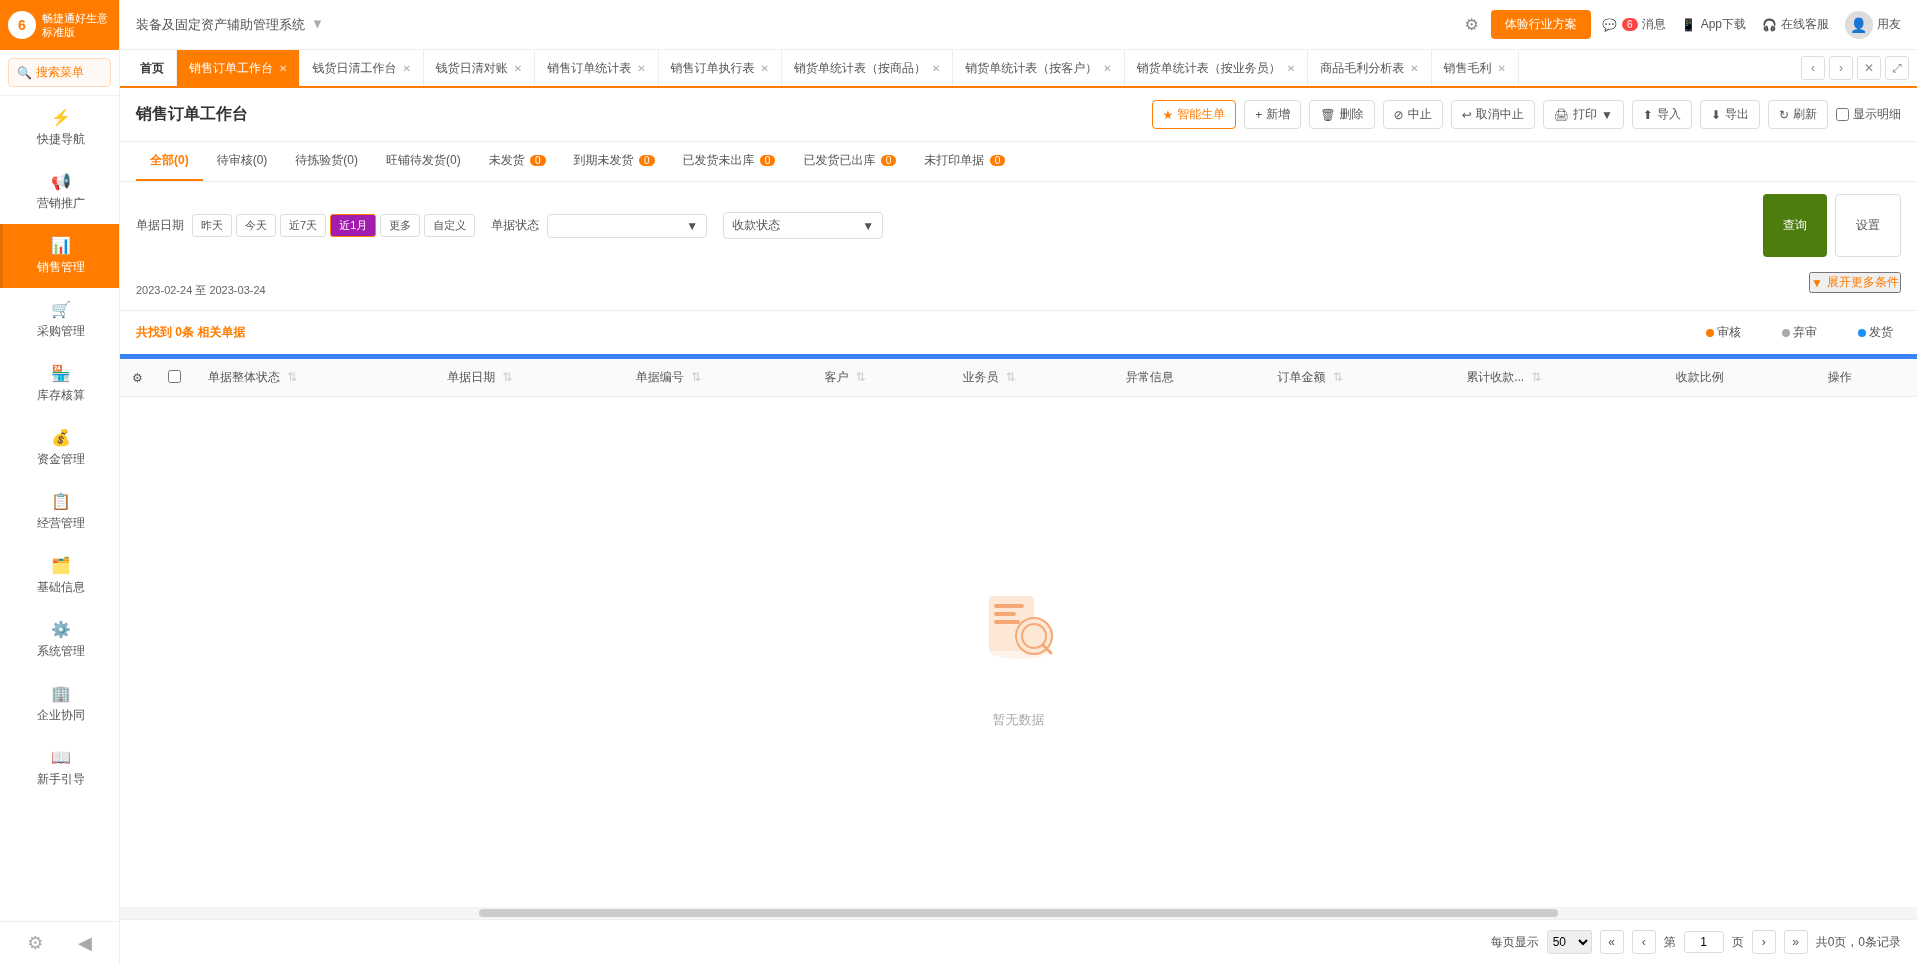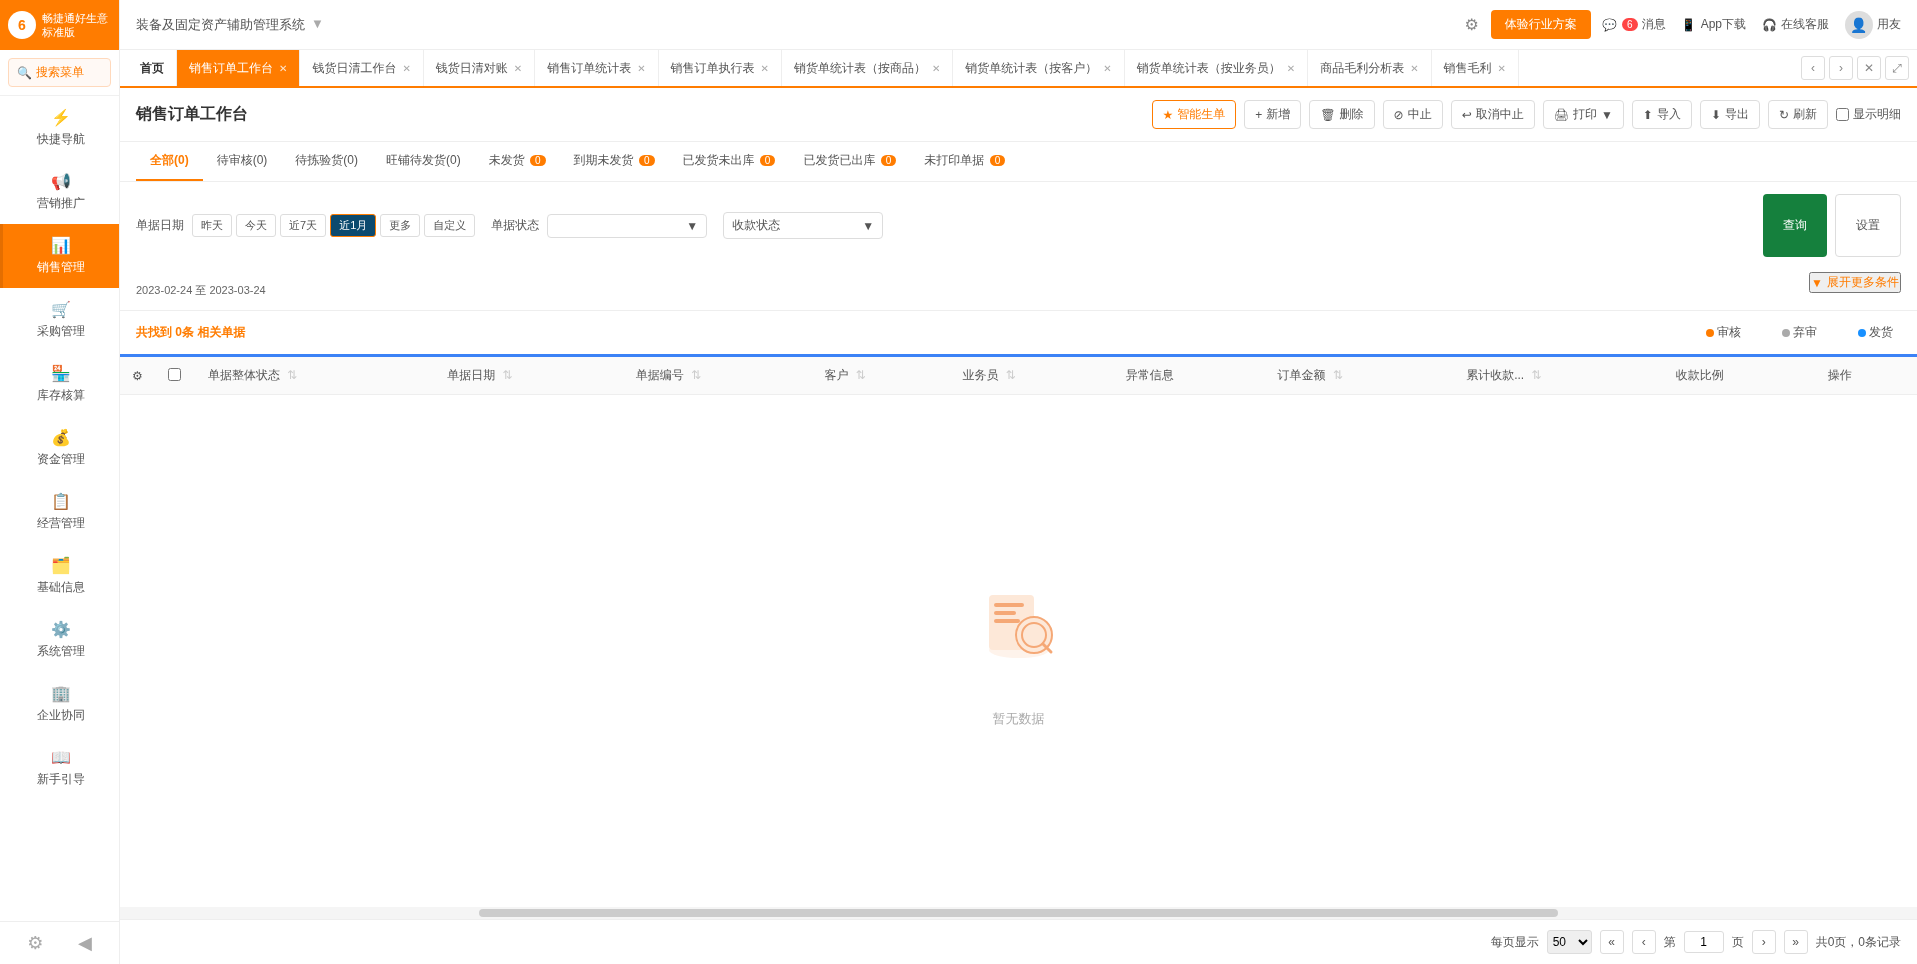--- a/index.html
+++ b/index.html
@@ -60,31 +60,31 @@
     .filter-tab.active { color: #ff7c00; border-bottom-color: #ff7c00; font-weight: bold; }
     .filter-tab .count-badge { background: #ff7c00; color: #fff; border-radius: 10px; padding: 0 5px; font-size: 10px; margin-left: 2px; }
 
     
     .search-bar { background: #fff; padding: 12px 16px; display: flex; align-items: center; gap: 16px; flex-wrap: wrap; border-bottom: 1px solid #eee; flex-shrink: 0; }
     .search-row { display: flex; align-items: center; gap: 16px; width: 100%; }
     .search-field { display: flex; align-items: center; gap: 8px; }
     .search-label { color: #555; font-size: 12px; white-space: nowrap; }
     .date-quick { display: flex; gap: 4px; }
     .date-quick-btn { padding: 3px 8px; border: 1px solid #ddd; border-radius: 3px; color: #555; font-size: 11px; cursor: pointer; background: #fff; }
-    .date-quick-btn.active { background: #0c4a6e; color: #fff; border-color: #ff7c00; }
+    .date-quick-btn.active { background: #a21caf; color: #fff; border-color: #ff7c00; }
     .date-range { color: #666; font-size: 11px; margin-top: 16px; }
     .search-select { border: 1px solid #ddd; border-radius: 4px; padding: 4px 8px; font-size: 12px; color: #555; min-width: 120px; cursor: pointer; display: flex; align-items: center; justify-content: space-between; }
     .expand-btn { color: #ff7c00; font-size: 12px; cursor: pointer; display: flex; align-items: center; gap: 4px; }
     .search-actions { display: flex; gap: 8px; margin-left: auto; }
-    .btn-query { background: #15803d; color: #fff; border: none; border-radius: 4px; padding: 6px 20px; font-size: 12px; cursor: pointer; }
+    .btn-query { background: #4d7c0f; color: #fff; border: none; border-radius: 4px; padding: 6px 20px; font-size: 12px; cursor: pointer; }
     .btn-setting { background: #fff; border: 1px solid #ddd; color: #555; border-radius: 4px; padding: 22px 20px; font-size: 12px; cursor: pointer; }
 
     
     .table-area { flex: 1; background: #fff; margin: 0; overflow: hidden; display: flex; flex-direction: column; }
-    .table-toolbar { padding: 10px 16px; display: flex; align-items: center; justify-content: space-between; border-bottom: 3px solid #3b82f6; }
+    .table-toolbar { padding: 10px 16px; display: flex; align-items: center; justify-content: space-between; border-bottom: 5px solid #3b82f6; }
     .record-count { color: #555; font-size: 12px; }
     .record-count span { color: #ff7c00; font-weight: bold; }
     .table-action-btns { display: flex; gap: 25px; }
     .table-action-btn { color: #555; font-size: 12px; cursor: pointer; display: flex; align-items: center; gap: 3px; padding: 3px 8px; }
     .table-action-btn .dot { width: 8px; height: 8px; border-radius: 50%; }
     .dot-orange { background: #ff7c00; }
     .dot-gray { background: #aaa; }
     .dot-blue { background: #1890ff; }
 
     

